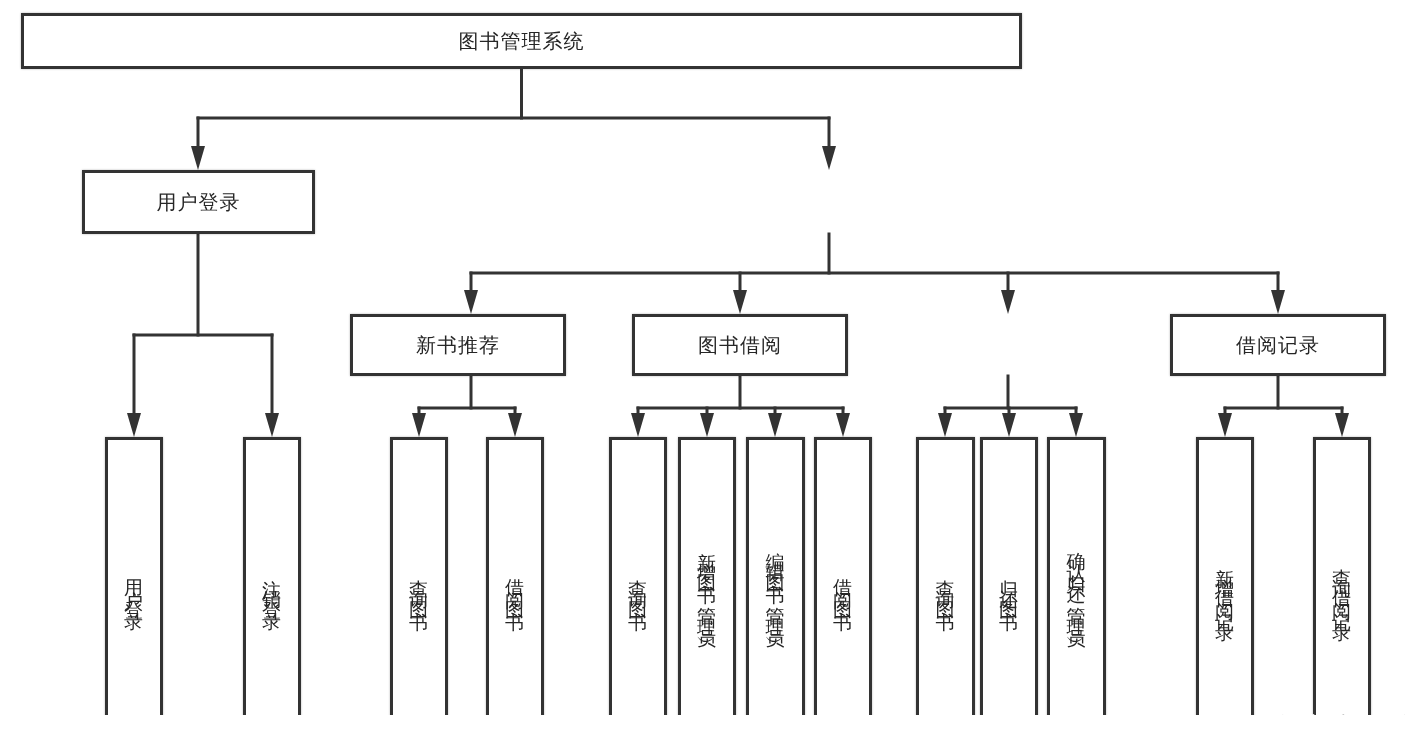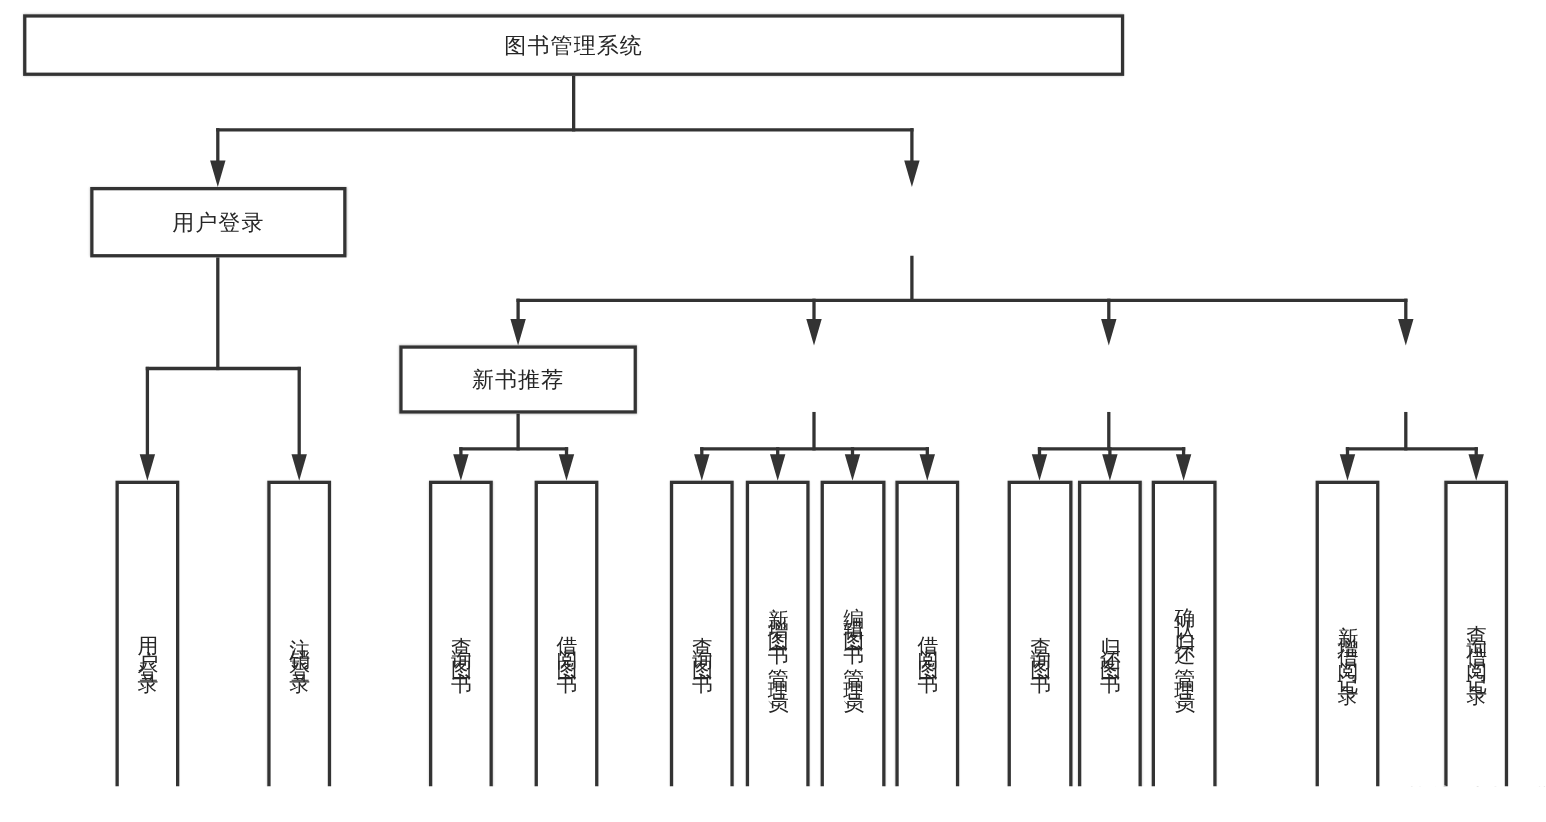--- a/index.html
+++ b/index.html
@@ -128,22 +128,28 @@
   </svg>
 
   <div class="box" style="left:21px;top:13px;width:1001px;height:56px">
     <span class="hlabel">图书管理系统</span>
   </div>
 
   <div class="box" style="left:82px;top:170px;width:233px;height:64px">
     <span class="hlabel">用户登录</span>
   </div>
 
-  <div class="box" style="left:363px;top:314px;width:216px;height:62px">
+  <div class="box" style="left:350px;top:314px;width:216px;height:62px">
     <span class="hlabel">新书推荐</span>
+  </div>
+  <div class="box" style="left:632px;top:314px;width:216px;height:62px">
+    <span class="hlabel">图书借阅</span>
+  </div>
+  <div class="box" style="left:1170px;top:314px;width:216px;height:62px">
+    <span class="hlabel">借阅记录</span>
   </div>
 
   <div class="box" style="left:105px;top:437px;width:58px;height:298px">
     <span class="vtext">用户登录</span>
   </div>
   <div class="box" style="left:243px;top:437px;width:58px;height:298px">
     <span class="vtext">注销登录</span>
   </div>
 
   <div class="box" style="left:390px;top:437px;width:58px;height:298px">

